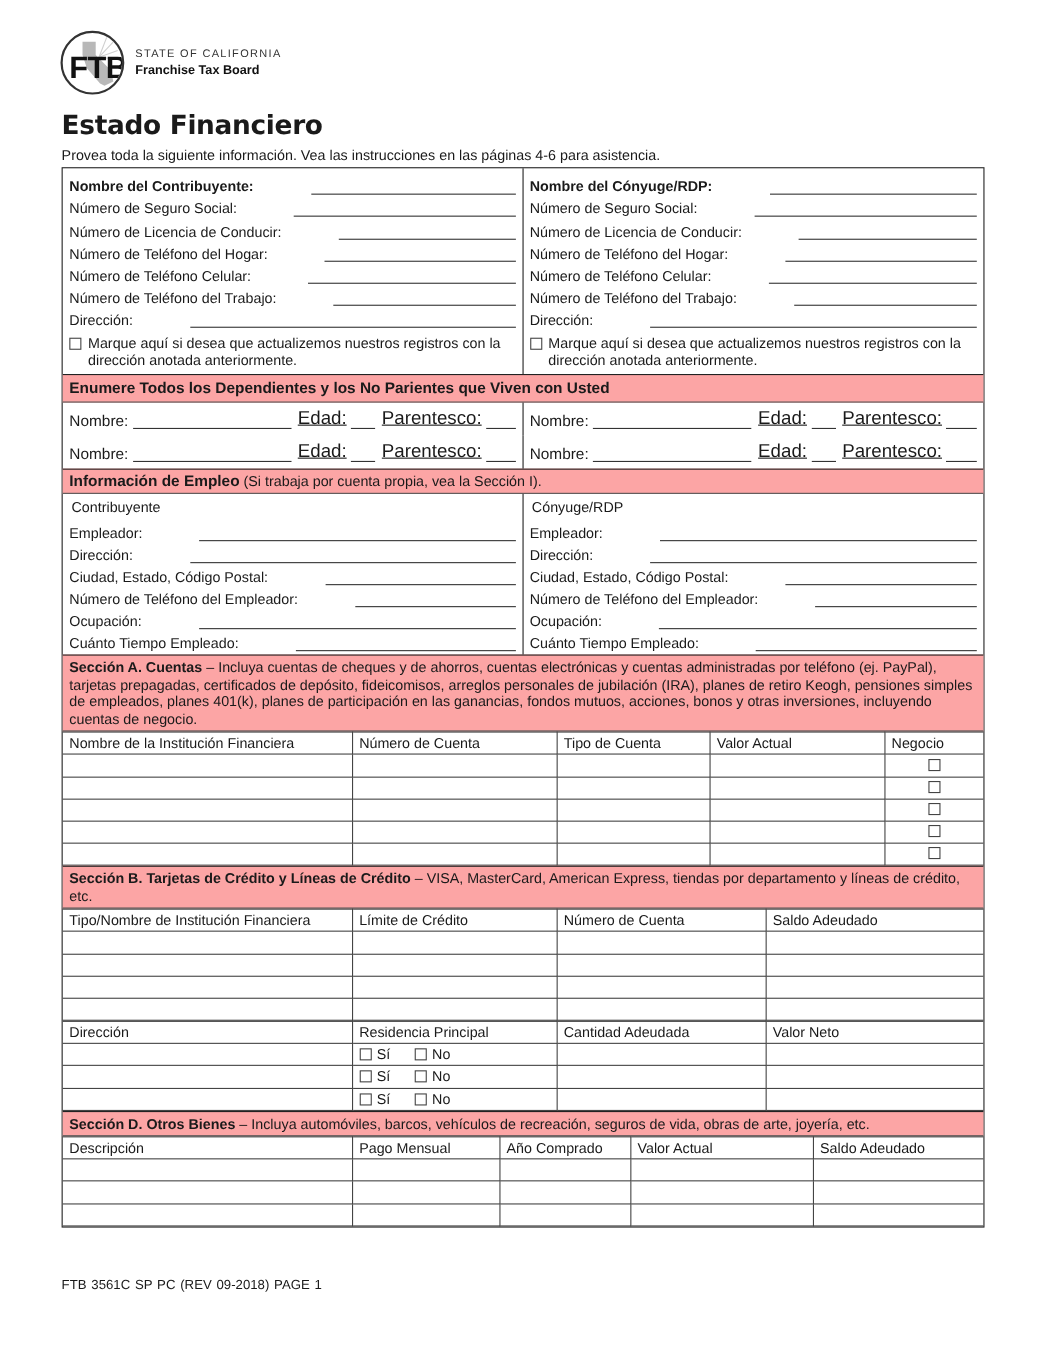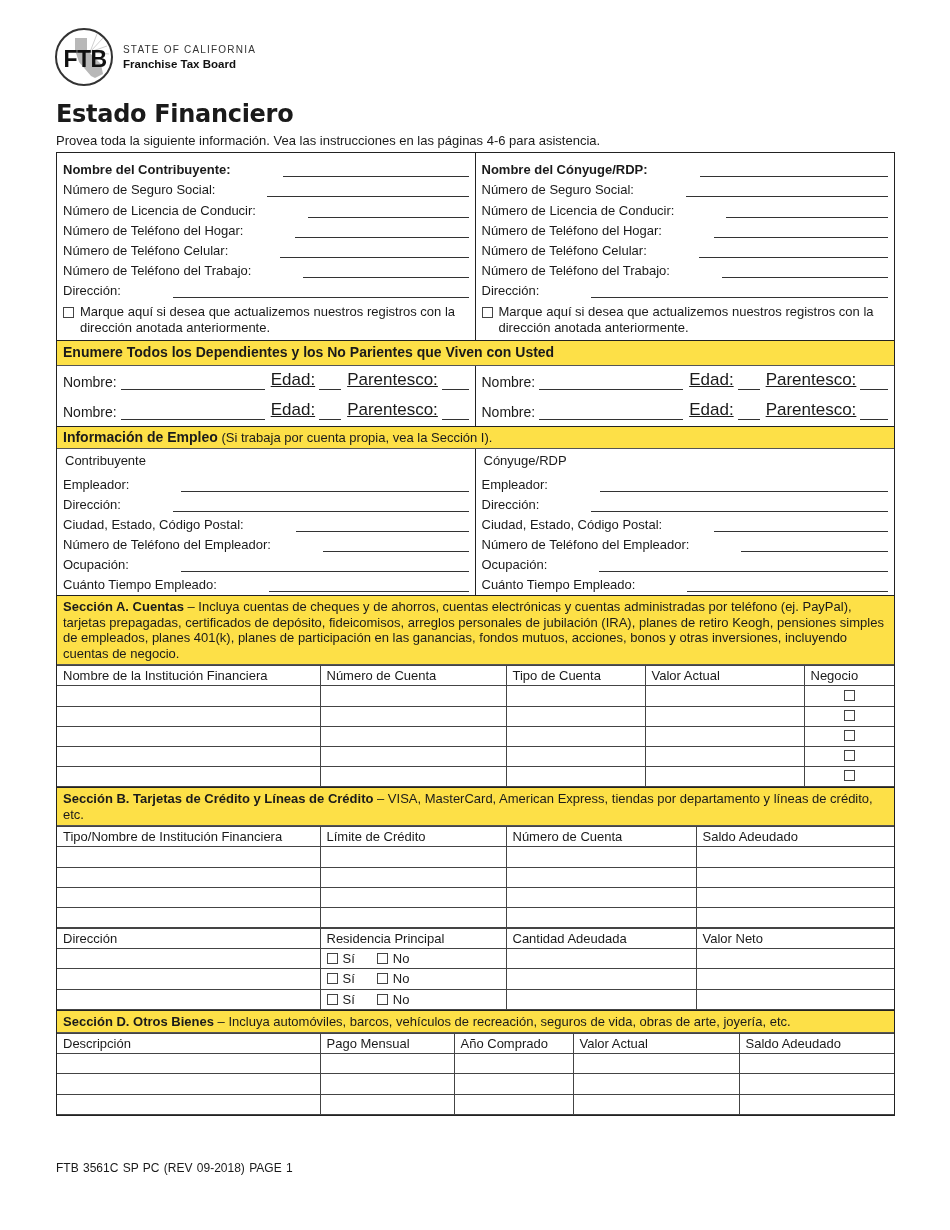--- a/index.html
+++ b/index.html
@@ -2,40 +2,40 @@
 <html><head>
 <meta charset="utf-8">
 <style>
   * { box-sizing: border-box; margin: 0; padding: 0; }
   html, body { width: 950px; height: 1230px; background: #fff; }
   body { font-family: "Liberation Sans", sans-serif; color: #1a1a1a; position: relative; }
 
   .header { position: absolute; left: 55px; top: 28px; height: 58px; display: flex; align-items: center; }
   .logo { width: 58px; height: 58px; border: 2px solid #333; border-radius: 50%; position: relative; overflow: hidden; background: #fff; }
   .logo svg { position: absolute; left: 0; top: 0; }
-  .logo-text { position: absolute; left: 6px; top: 16px; width: 44px; text-align: center; font-weight: bold; font-size: 23px; letter-spacing: -0.5px; color: #111; }
+  .logo-text { position: absolute; left: 6px; top: 16px; width: 44px; text-align: center; font-weight: bold; font-size: 28px; letter-spacing: -0.5px; color: #111; }
   .agency { margin-left: 10px; line-height: 14px; }
   .agency .l1 { font-size: 10px; letter-spacing: 1.2px; color: #333; }
   .agency .l2 { font-size: 11.5px; font-weight: bold; color: #111; }
 
   .title { position: absolute; left: 56px; top: 100px; font-size: 24px; font-weight: 900; font-family: "DejaVu Sans", sans-serif; letter-spacing: -0.3px; }
   .subtitle { position: absolute; left: 56px; top: 133px; font-size: 13px; }
 
   .form { position: absolute; left: 56px; top: 152px; width: 839px; border: 1.5px solid #222; }
   .row2 { display: flex; }
   .half { width: 50%; padding: 4px 6px 0 6px; }
   .half.left { border-right: 1.5px solid #222; }
   .line { display: flex; align-items: flex-end; height: 20.2px; font-size: 13px; white-space: nowrap; gap: 48px; }
   .line .fill { flex: 1; border-bottom: 1px solid #333; margin-left: 4px; height: 14px; }
   .line.bold .lbl { font-weight: bold; }
   .chk-note { display: flex; margin-top: 6px; font-size: 13px; line-height: 16px; padding-bottom: 4px; }
   .cb { display: inline-block; width: 11px; height: 11px; border: 1px solid #444; background: #fff; flex-shrink: 0; }
   .chk-note .cb { margin-top: 3px; margin-right: 6px; }
 
-  .sec-head { background: #fde047; border-top: 1.5px solid #222; border-bottom: 1px solid #555; padding: 3px 6px; font-size: 13px; line-height: 15.5px; }
+  .sec-head { background: #fca5a5; border-top: 1.5px solid #222; border-bottom: 1px solid #555; padding: 3px 6px; font-size: 13px; line-height: 15.5px; }
   .sec-head.big { font-size: 14px; font-weight: bold; padding: 4px 6px; }
   .sec-head .b { font-weight: bold; }
   .sec-head .bl { font-weight: bold; font-size: 14px; }
 
   .dep-row { display: flex; height: 30px; }
   .dep-row + .dep-row { height: 30px; }
   .dep-half { width: 50%; display: flex; align-items: flex-end; padding: 12px 6px 6px 6px; font-size: 14px; white-space: nowrap; }
   .dep-half.left { border-right: 1.5px solid #222; }
   .u { display: inline-block; border-bottom: 1px solid #333; height: 14px; margin: 0 6px 0 4px; }
   .u.name { width: 144px; }

